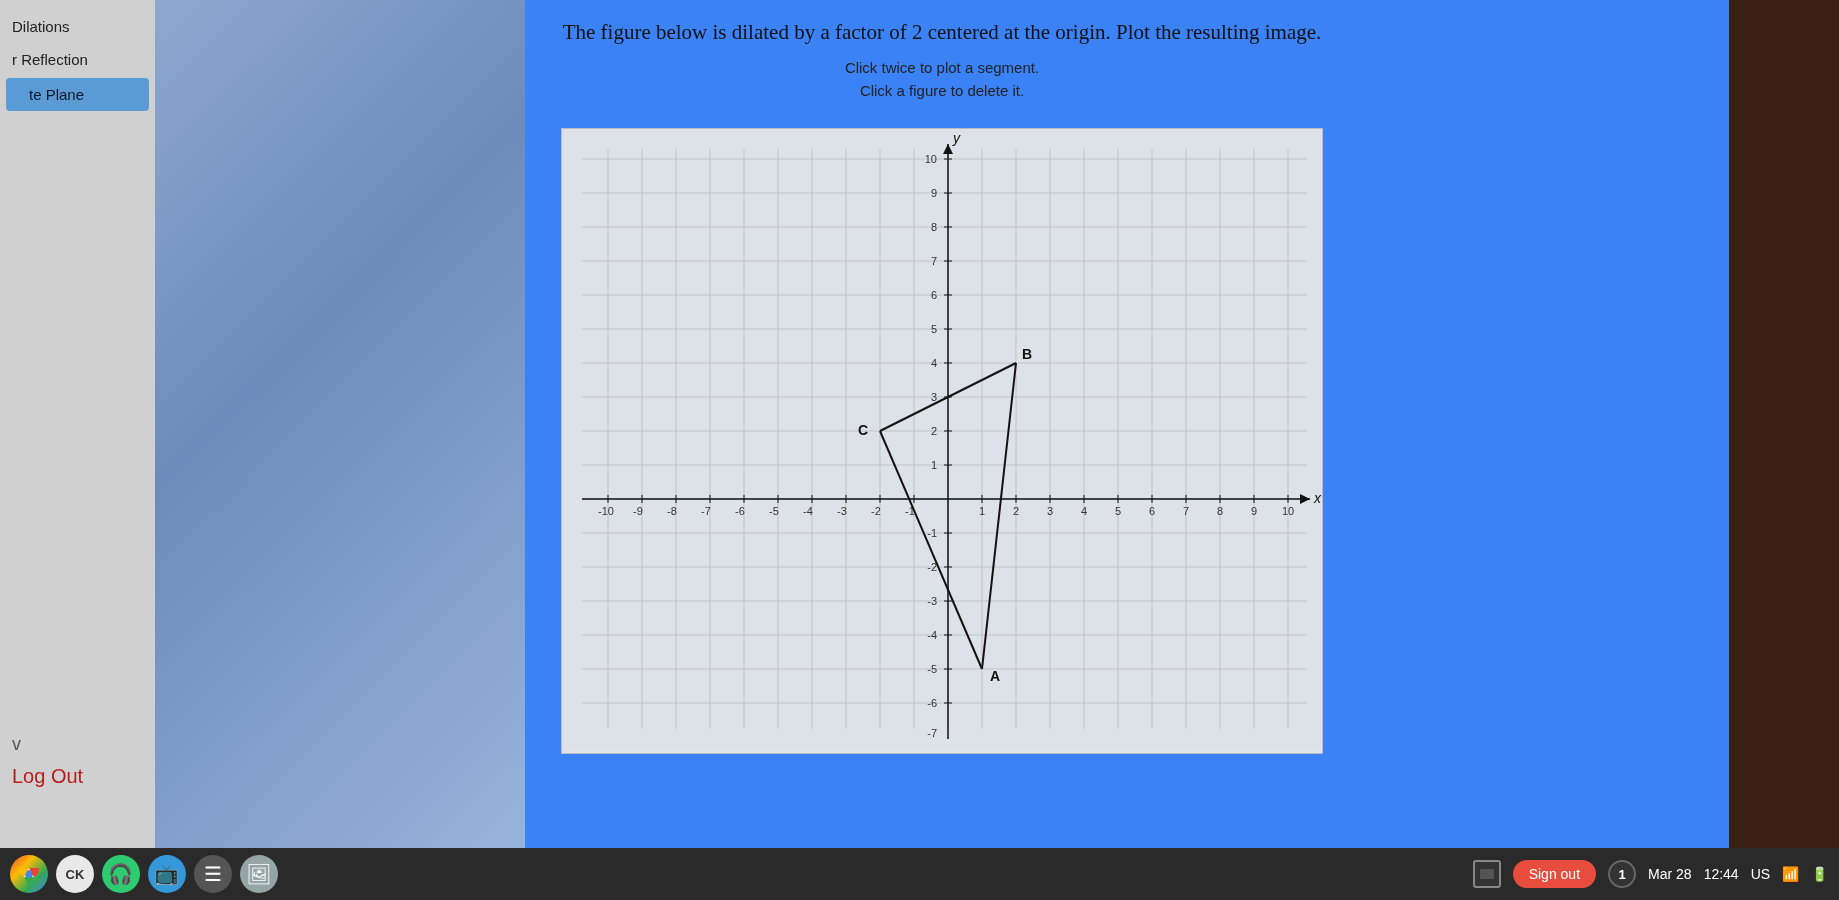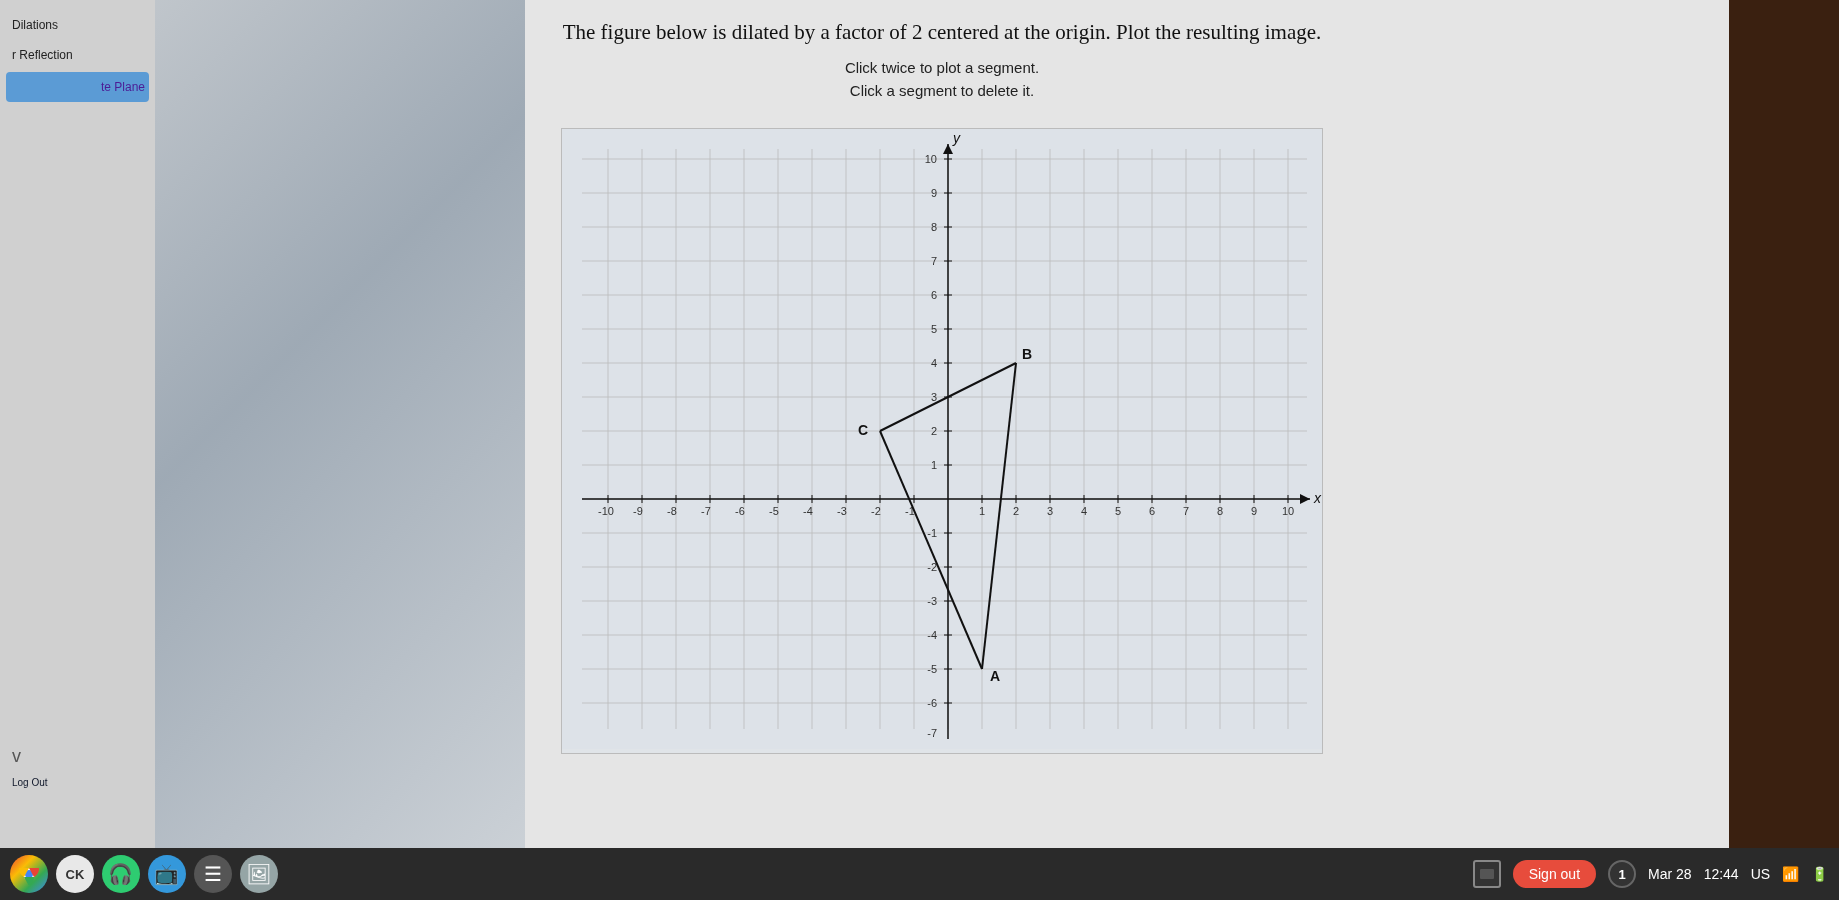--- a/index.html
+++ b/index.html
@@ -25,32 +25,31 @@
       background: #d0d0d0;
       display: flex;
       flex-direction: column;
       padding: 10px 0;
       flex-shrink: 0;
       position: relative;
     }
 
     .sidebar-item {
       padding: 8px 12px;
-      font-size: 12px;
+      font-size: 15px;
       color: #222;
       cursor: pointer;
     }
 
     .sidebar-item.active {
       background: #5b9bd5;
-      color: #4c1d95;
+      color: #0f172a;
       border-radius: 4px;
       margin: 2px 6px;
-      padding: 8px 4px;
-      text-align: right;
+      padding: 8px 23px;
     }
 
     .sidebar-bottom {
       position: absolute;
       bottom: 60px;
       left: 0;
       width: 100%;
       display: flex;
       flex-direction: column;
       align-items: flex-start;
@@ -58,30 +57,30 @@
     }
 
     .sidebar-chevron {
       font-size: 18px;
       color: #555;
       cursor: pointer;
       margin-bottom: 10px;
     }
 
     .logout-link {
-      color: #0f172a;
-      font-size: 10px;
+      color: #b91c1c;
+      font-size: 20px;
       cursor: pointer;
       text-decoration: none;
     }
 
     
     .content {
       flex: 1;
-      background: #e5e5e5;
+      background: #3b82f6;
       display: flex;
       flex-direction: column;
       align-items: center;
       padding: 20px 30px;
       position: relative;
       overflow: hidden;
     }
 
     
     .bg-photo {
@@ -227,21 +226,21 @@
 
   <div class="content">
 
     <div class="bg-photo"></div>
 
     <div class="content-inner">
       <div class="question-title">The figure below is dilated by a factor of 2 centered at the origin. Plot the resulting image.</div>
 
       <div class="instructions">
         <div>Click twice to plot a segment.</div>
-        <div>Click a segment to delete it.</div>
+        <div>Click a figure to delete it.</div>
       </div>
 
       <div class="graph-container">
         <svg width="760" height="620" viewBox="0 0 760 620">
 
           <rect width="760" height="620" fill="#dde2e8"></rect>
 
           <g stroke="#bbb" stroke-width="0.8">
 
             <line x1="46" y1="20" x2="46" y2="600"></line>

